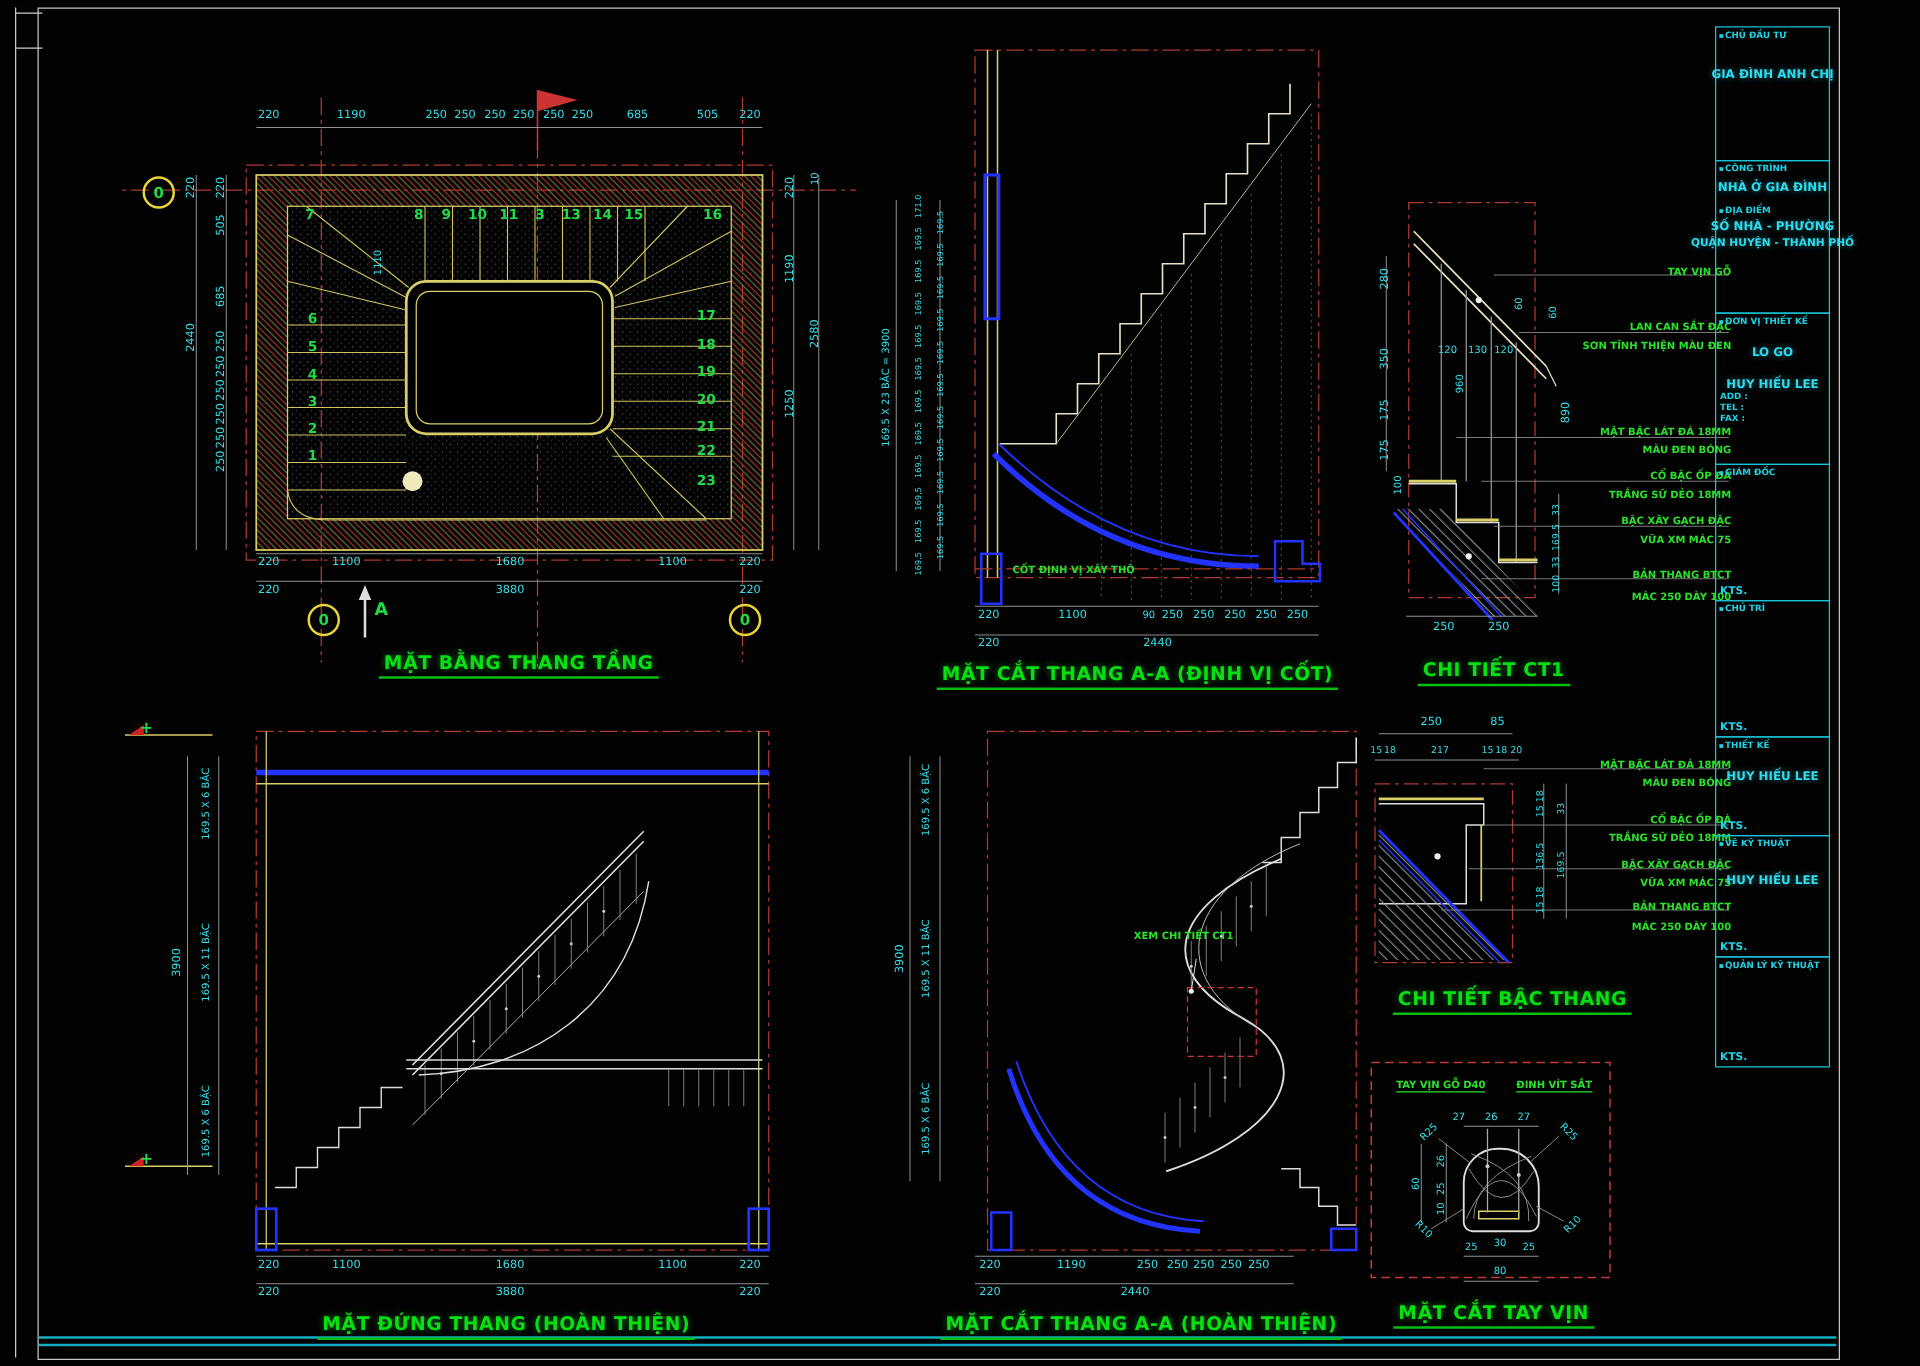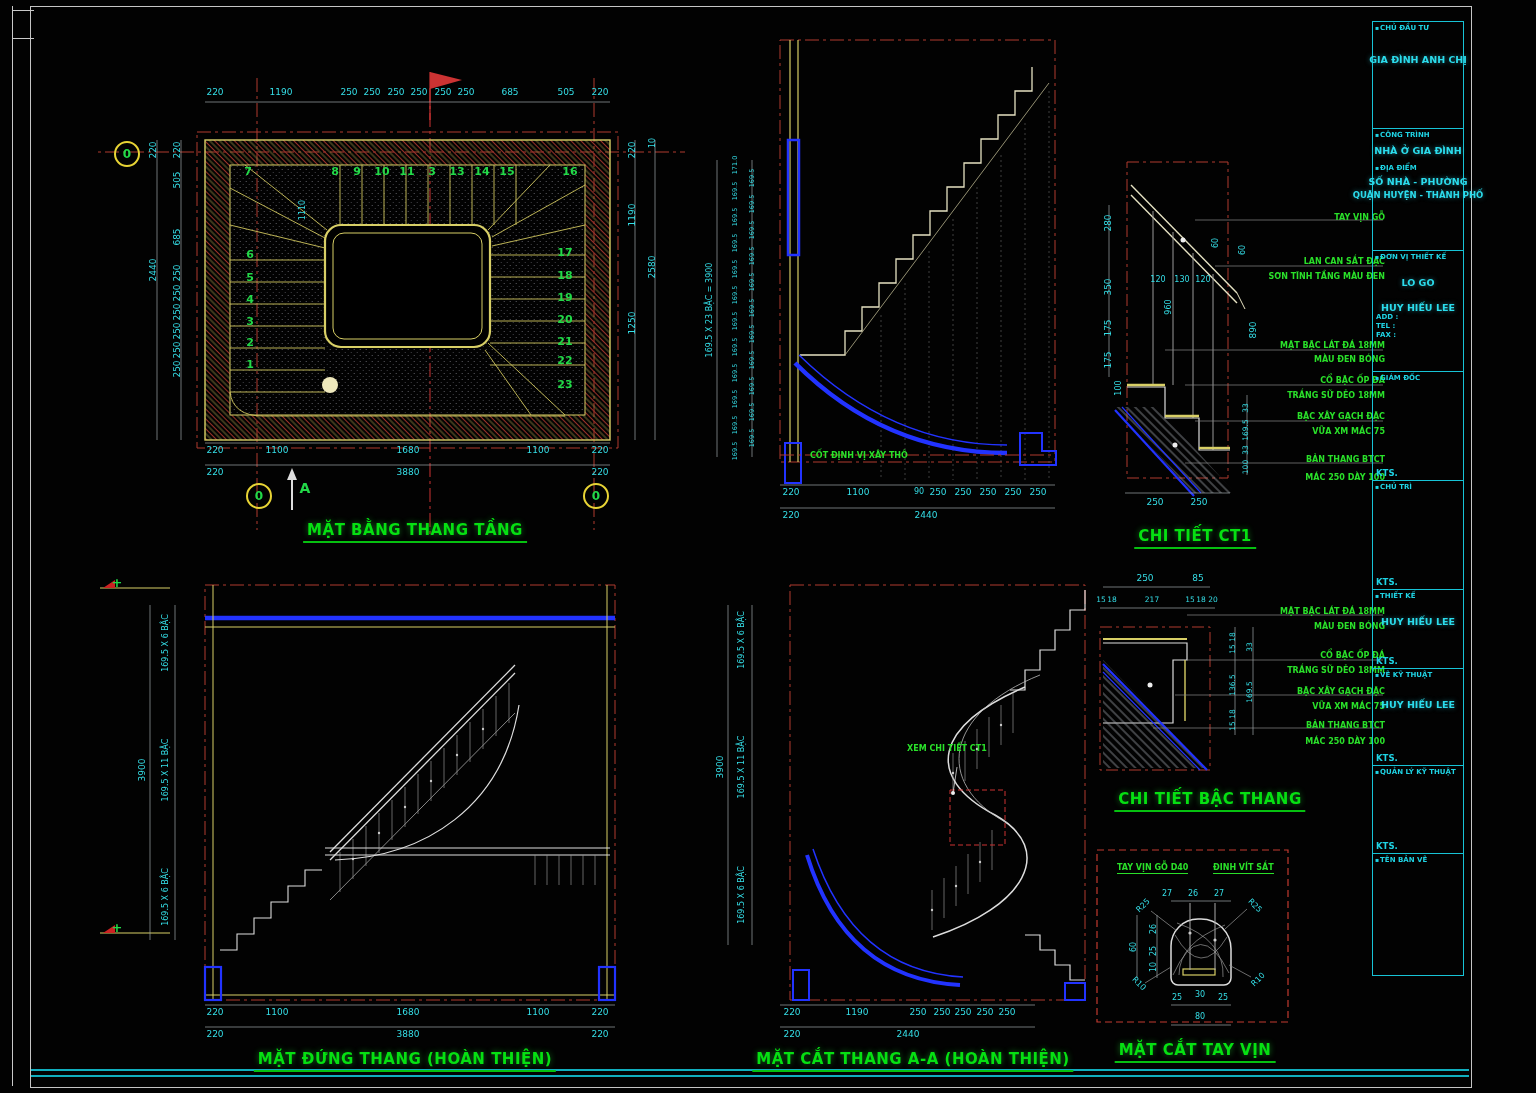--- a/index.html
+++ b/index.html
@@ -285,20 +285,21 @@
     <span class="dim" style="left:96px;top:462px">220</span>
     <span class="dim" style="left:163px;top:462px">1100</span>
     <span class="dim" style="left:224px;top:462px;font-size:8px">90</span>
     <span class="dim" style="left:243px;top:462px">250</span>
     <span class="dim" style="left:268px;top:462px">250</span>
     <span class="dim" style="left:293px;top:462px">250</span>
     <span class="dim" style="left:318px;top:462px">250</span>
     <span class="dim" style="left:343px;top:462px">250</span>
     <span class="dim" style="left:96px;top:485px">220</span>
     <span class="dim" style="left:231px;top:485px">2440</span>
+    <div class="vtitle" style="left:215px;top:505px">MẶT CẮT THANG A-A (ĐỊNH VỊ CỐT)</div>
   </div>
 
   <div class="view" style="left:1095px;top:145px;width:300px;height:420px">
     <svg class="art" width="300" height="420">
       <rect x="32" y="17" width="101" height="316" fill="none" stroke="#b03a2e" stroke-width="1" stroke-dasharray="12 4 3 4"></rect>
 
       <line x1="36" y1="40" x2="142" y2="148" stroke="#e6e2c2" stroke-width="1.4"></line>
       <line x1="36" y1="50" x2="142" y2="158" stroke="#e6e2c2" stroke-width="1.4"></line>
       <line x1="142" y1="148" x2="150" y2="164" stroke="#e6e2c2" stroke-width="1"></line>
       <circle cx="88" cy="95" r="2.5" fill="#eee"></circle>
@@ -332,21 +333,21 @@
       </g>
 
       <g stroke="#9fa6aa" stroke-width="0.7">
         <line x1="14" y1="60" x2="14" y2="232"></line>
         <line x1="30" y1="348" x2="135" y2="348"></line>
         <line x1="152" y1="250" x2="152" y2="330"></line>
       </g>
     </svg>
     <span class="glbl ra" style="left:290px;top:68px">TAY VỊN GỖ</span>
     <span class="glbl ra" style="left:290px;top:112px">LAN CAN SẮT ĐẶC</span>
-    <span class="glbl ra" style="left:290px;top:127px">SƠN TĨNH TẦNG MÀU ĐEN</span>
+    <span class="glbl ra" style="left:290px;top:127px">SƠN TĨNH THIỆN MÀU ĐEN</span>
     <span class="glbl ra" style="left:290px;top:196px">MẶT BẬC LÁT ĐÁ 18MM</span>
     <span class="glbl ra" style="left:290px;top:210px">MÀU ĐEN BÓNG</span>
     <span class="glbl ra" style="left:290px;top:231px">CỔ BẬC ỐP ĐÁ</span>
     <span class="glbl ra" style="left:290px;top:246px">TRẮNG SỮ DẺO 18MM</span>
     <span class="glbl ra" style="left:290px;top:267px">BẬC XÂY GẠCH ĐẶC</span>
     <span class="glbl ra" style="left:290px;top:282px">VỮA XM MÁC 75</span>
     <span class="glbl ra" style="left:290px;top:310px">BẢN THANG BTCT</span>
     <span class="glbl ra" style="left:290px;top:328px">MÁC 250 DÀY 100</span>
     <span class="rot" style="left:13px;top:78px">280</span>
     <span class="rot" style="left:13px;top:142px">350</span>
@@ -657,18 +658,15 @@
     </div>
     <div class="tb-cell" style="height:98px">
       <span class="tb-label">VẼ KỸ THUẬT</span>
       <span class="tb-value" style="margin-top:20px">HUY HIẾU LEE</span>
       <span class="tb-foot">KTS.</span>
     </div>
     <div class="tb-cell" style="height:89px">
       <span class="tb-label">QUẢN LÝ KỸ THUẬT</span>
       <span class="tb-foot">KTS.</span>
     </div>
-    <div class="tb-cell" style="height:123px">
-      <span class="tb-label">TÊN BẢN VẼ</span>
-    </div>
   </div>
 
 </div>
 
 </body></html>

